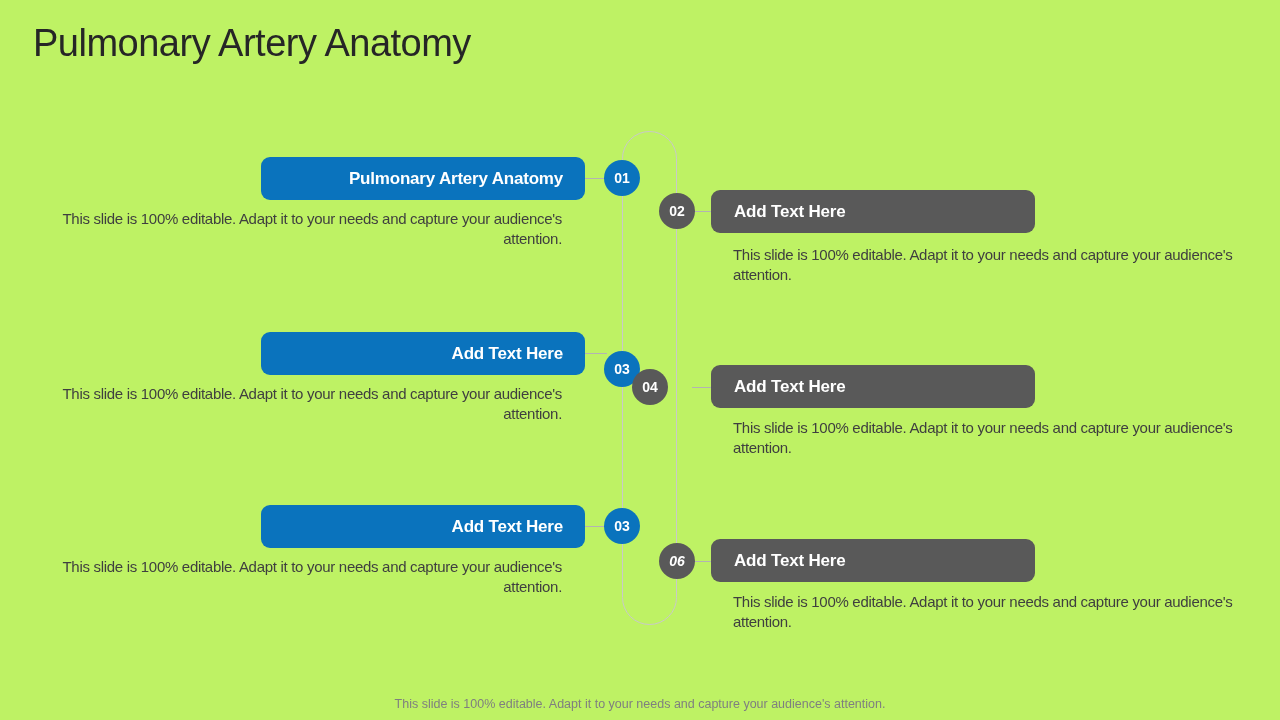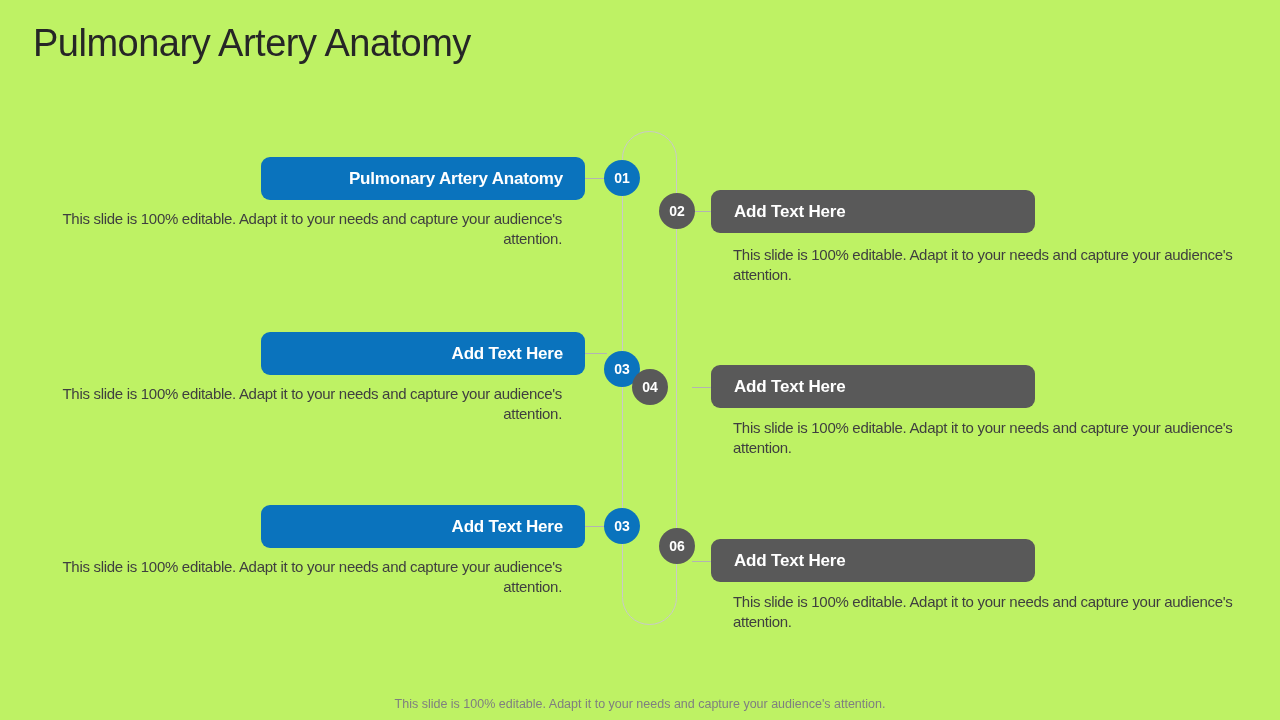--- a/index.html
+++ b/index.html
@@ -90,21 +90,21 @@
   .box-3 { left: 261px; top: 332px; }
   .box-5 { left: 261px; top: 505px; }
   .box-2 { left: 711px; top: 190px; }
   .box-4 { left: 711px; top: 365px; }
   .box-6 { left: 711px; top: 539px; }
   .badge-1 { left: 604px; top: 160px; }
   .badge-3 { left: 604px; top: 351px; }
   .badge-5 { left: 604px; top: 508px; }
   .badge-2 { left: 659px; top: 193px; }
   .badge-4 { left: 632px; top: 369px; }
-  .badge-6 { left: 659px; top: 528px; }
+  .badge-6 { left: 659px; top: 543px; font-style: italic; }
   .conn-1 { left: 585px; top: 178px; width: 22px; }
   .conn-3 { left: 585px; top: 353px; width: 22px; }
   .conn-5 { left: 585px; top: 526px; width: 22px; }
   .conn-2 { left: 692px; top: 211px; width: 20px; }
   .conn-4 { left: 692px; top: 387px; width: 20px; }
   .conn-6 { left: 692px; top: 561px; width: 20px; }
   .desc-1 { left: 62px;  top: 209px; }
   .desc-3 { left: 62px;  top: 384px; }
   .desc-5 { left: 62px;  top: 557px; }
   .desc-2 { left: 733px; top: 245px; }

